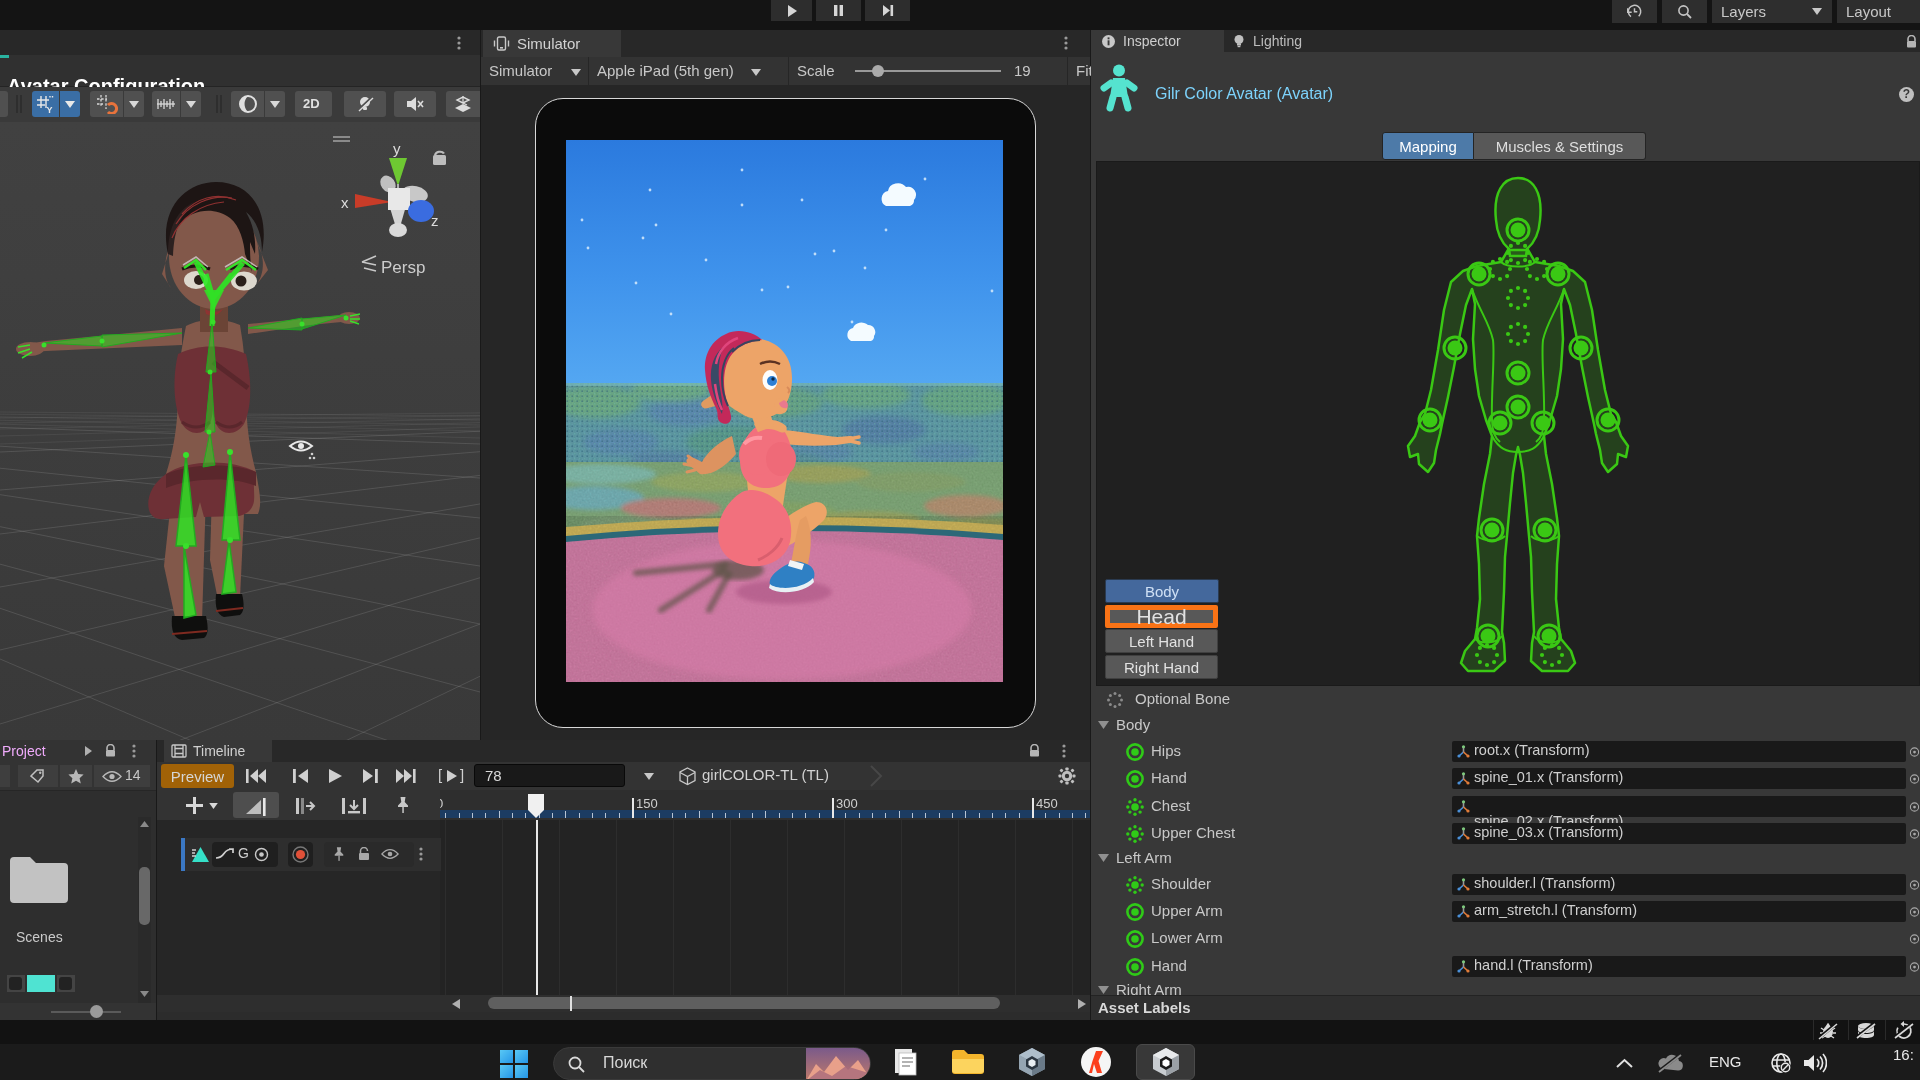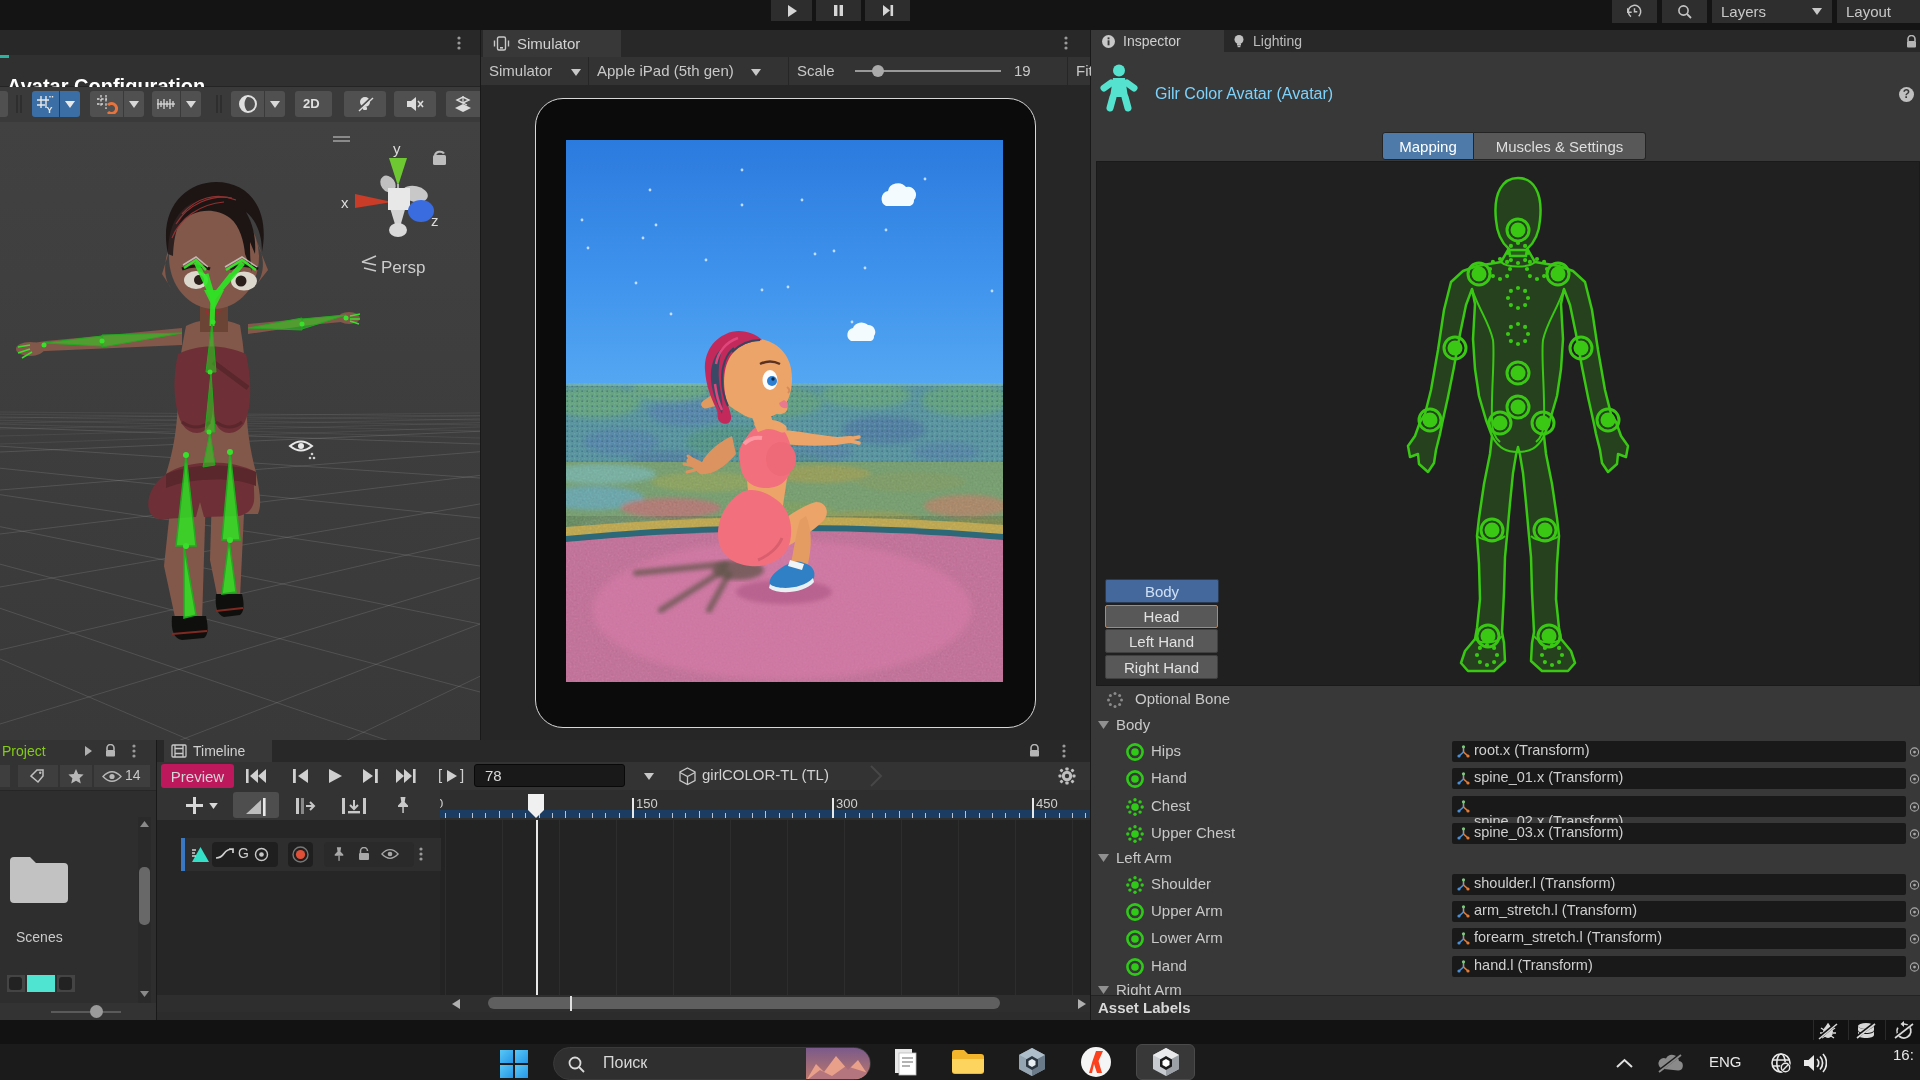--- a/index.html
+++ b/index.html
@@ -685,21 +685,21 @@
 <circle cx="465.0" cy="493.0" r="2.1" fill="#3ac814"></circle>
           <circle cx="462.1" cy="500.1" r="2.1" fill="#3ac814"></circle>
           <circle cx="455.0" cy="503.0" r="2.1" fill="#3ac814"></circle>
           <circle cx="447.9" cy="500.1" r="2.1" fill="#3ac814"></circle>
           <circle cx="445.0" cy="493.0" r="2.1" fill="#3ac814"></circle>
           <circle cx="447.9" cy="485.9" r="2.1" fill="#3ac814"></circle>
           <circle cx="455.0" cy="483.0" r="2.1" fill="#3ac814"></circle>
           <circle cx="462.1" cy="485.9" r="2.1" fill="#3ac814"></circle>
 </svg>
     <div class="abs" style="left:8px;top:417px;width:114px;height:24px;background:#44689c;border:1px solid #2a3a50;box-sizing:border-box;border-radius:2px;color:#cfe0f5;font-size:15px;display:flex;align-items:center;justify-content:center;">Body</div>
-    <div class="abs" style="left:8px;top:443px;width:113px;height:23px;background:#585858;border:1px solid #f97316;box-sizing:border-box;border-radius:2px;color:#e2e2e2;font-size:15px;display:flex;align-items:center;justify-content:center;">Head</div>
+    <div class="abs" style="left:8px;top:443px;width:113px;height:23px;background:#585858;border:5px solid #f97316;box-sizing:border-box;border-radius:2px;color:#e2e2e2;font-size:21px;display:flex;align-items:center;justify-content:center;">Head</div>
     <div class="abs" style="left:8px;top:467px;width:113px;height:24px;background:#585858;border:1px solid #404040;box-sizing:border-box;border-radius:2px;color:#e2e2e2;font-size:15px;display:flex;align-items:center;justify-content:center;">Left Hand</div>
     <div class="abs" style="left:8px;top:493px;width:113px;height:24px;background:#585858;border:1px solid #404040;box-sizing:border-box;border-radius:2px;color:#e2e2e2;font-size:15px;display:flex;align-items:center;justify-content:center;">Right Hand</div>
   </div>
 
   <div class="abs" id="bonelist" style="left:0;top:656px;width:829px;height:309px;overflow:hidden;font-size:15px;color:#c8c8c8;">
 <svg class="abs" style="left:15px;top:5px;" width="18" height="18" viewBox="0 0 18 18">
           <circle cx="15.50" cy="9.00" r="1.5" fill="#8a8a8a"></circle>
           <circle cx="13.60" cy="13.60" r="1.5" fill="#8a8a8a"></circle>
           <circle cx="9.00" cy="15.50" r="1.5" fill="#8a8a8a"></circle>
           <circle cx="4.40" cy="13.60" r="1.5" fill="#8a8a8a"></circle>
@@ -868,33 +868,20 @@
         </div>
 <svg class="abs" style="left:818px;top:218px;" width="11" height="16" viewBox="0 0 16 16">
           <circle cx="8" cy="8" r="6" fill="none" stroke="#aaa" stroke-width="1.5"></circle>
           <circle cx="8" cy="8" r="2" fill="#aaa"></circle>
         </svg>
 <svg class="abs" style="left:34px;top:243px;" width="20" height="20" viewBox="0 0 20 20">
           <circle cx="10" cy="10" r="7.6" fill="none" stroke="#2fca17" stroke-width="2.6"></circle>
           <circle cx="10" cy="10" r="3.8" fill="#2fca17"></circle>
         </svg>
         <span class="abs" style="left:60px;top:243px;">Lower Arm</span>
-<div class="abs" style="left:361px;top:242px;width:454px;height:21px;background:#191919;border-radius:2px;">
-<svg class="abs" style="left:5px;top:4px;" width="13" height="13" viewBox="0 0 13 13">
-            <g stroke-width="1.6" fill="none">
-              <path d="M6.5 7 L6.5 1.5" stroke="#9a9a9a"></path>
-              <path d="M6.5 7 L2 11" stroke="#4a90d9"></path>
-              <path d="M6.5 7 L11 11" stroke="#e07b39"></path>
-            </g>
-            <circle cx="6.5" cy="1.8" r="1.6" fill="#7ec97e"></circle>
-            <circle cx="2" cy="11" r="1.6" fill="#4a90d9"></circle>
-            <circle cx="11" cy="11" r="1.6" fill="#e07b39"></circle>
-          </svg>
-<span class="abs" style="left:22px;top:1px;font-size:14.5px;color:#cfcfcf;">forearm_stretch.l (Transform)</span>
-        </div>
 <svg class="abs" style="left:818px;top:245px;" width="11" height="16" viewBox="0 0 16 16">
           <circle cx="8" cy="8" r="6" fill="none" stroke="#aaa" stroke-width="1.5"></circle>
           <circle cx="8" cy="8" r="2" fill="#aaa"></circle>
         </svg>
 <svg class="abs" style="left:34px;top:271px;" width="20" height="20" viewBox="0 0 20 20">
           <circle cx="10" cy="10" r="7.6" fill="none" stroke="#2fca17" stroke-width="2.6"></circle>
           <circle cx="10" cy="10" r="3.8" fill="#2fca17"></circle>
         </svg>
         <span class="abs" style="left:60px;top:271px;">Hand</span>
 <div class="abs" style="left:361px;top:270px;width:454px;height:21px;background:#191919;border-radius:2px;">
@@ -920,21 +907,21 @@
         <span class="abs" style="left:25px;top:295px;">Right Arm</span>
 </div>
 
   <div class="abs" style="left:0;top:965px;width:829px;height:25px;background:#2f2f2f;border-top:1px solid #232323;">
     <span style="position:absolute;left:7px;top:3px;font-size:15px;font-weight:bold;color:#d8d8d8;">Asset Labels</span>
   </div>
 </div>
 
 <div class="abs" id="project" style="left:0;top:740px;width:156px;height:280px;background:#333;">
   <div class="abs" style="left:0;top:0;width:156px;height:22px;background:#333;">
-    <span style="position:absolute;left:2px;top:3px;font-size:14px;color:#84cc16;">Project</span>
+    <span style="position:absolute;left:2px;top:3px;font-size:14px;color:#f0abfc;">Project</span>
     <svg width="8" height="10" viewBox="0 0 8 10" style="position:absolute;left:84px;top:6px;">
           <path d="M1 0 L8 5 L1 10 Z" fill="#b0b0b0"></path>
         </svg>
     <svg width="11" height="13" viewBox="0 0 11 13" style="position:absolute;left:105px;top:4px;">
           <path d="M2 6 V4 a3.5 3.5 0 0 1 7 0 v2" fill="none" stroke="#b5b5b5" stroke-width="1.6"></path>
           <rect x="1" y="6" width="9" height="6.5" rx="1" fill="#b5b5b5"></rect>
         </svg>
     <svg width="4" height="14" viewBox="0 0 4 14" style="position:absolute;left:132px;top:4px;">
           <g fill="#9a9a9a">
             <circle cx="2" cy="2" r="1.6"></circle>
@@ -1005,21 +992,21 @@
     <svg width="4" height="14" viewBox="0 0 4 14" style="position:absolute;left:905px;top:4px;">
           <g fill="#9a9a9a">
             <circle cx="2" cy="2" r="1.6"></circle>
             <circle cx="2" cy="7" r="1.6"></circle>
             <circle cx="2" cy="12" r="1.6"></circle>
           </g>
         </svg>
   </div>
 
   <div class="abs" style="left:0;top:22px;width:933px;height:28px;background:#333;">
-    <div class="abs" style="left:4px;top:2px;width:73px;height:24px;background:#be185d;border-radius:3px;color:#d5d5d5;font-size:15px;display:flex;align-items:center;justify-content:center;">Preview</div>
+    <div class="abs" style="left:4px;top:2px;width:73px;height:24px;background:#a16207;border-radius:3px;color:#d5d5d5;font-size:15px;display:flex;align-items:center;justify-content:center;">Preview</div>
     <svg width="20" height="14" viewBox="0 0 20 14" style="position:absolute;left:89px;top:7px;">
           <g fill="#d0d0d0">
             <rect x="0" y="0" width="2.6" height="14"></rect>
             <path d="M12 0 L4 7 L12 14 Z"></path>
             <path d="M20 0 L12 7 L20 14 Z"></path>
           </g>
         </svg>
     <svg width="15" height="14" viewBox="0 0 15 14" style="position:absolute;left:136px;top:7px;">
           <g fill="#d0d0d0">
             <rect x="0" y="0" width="2.8" height="14"></rect>

